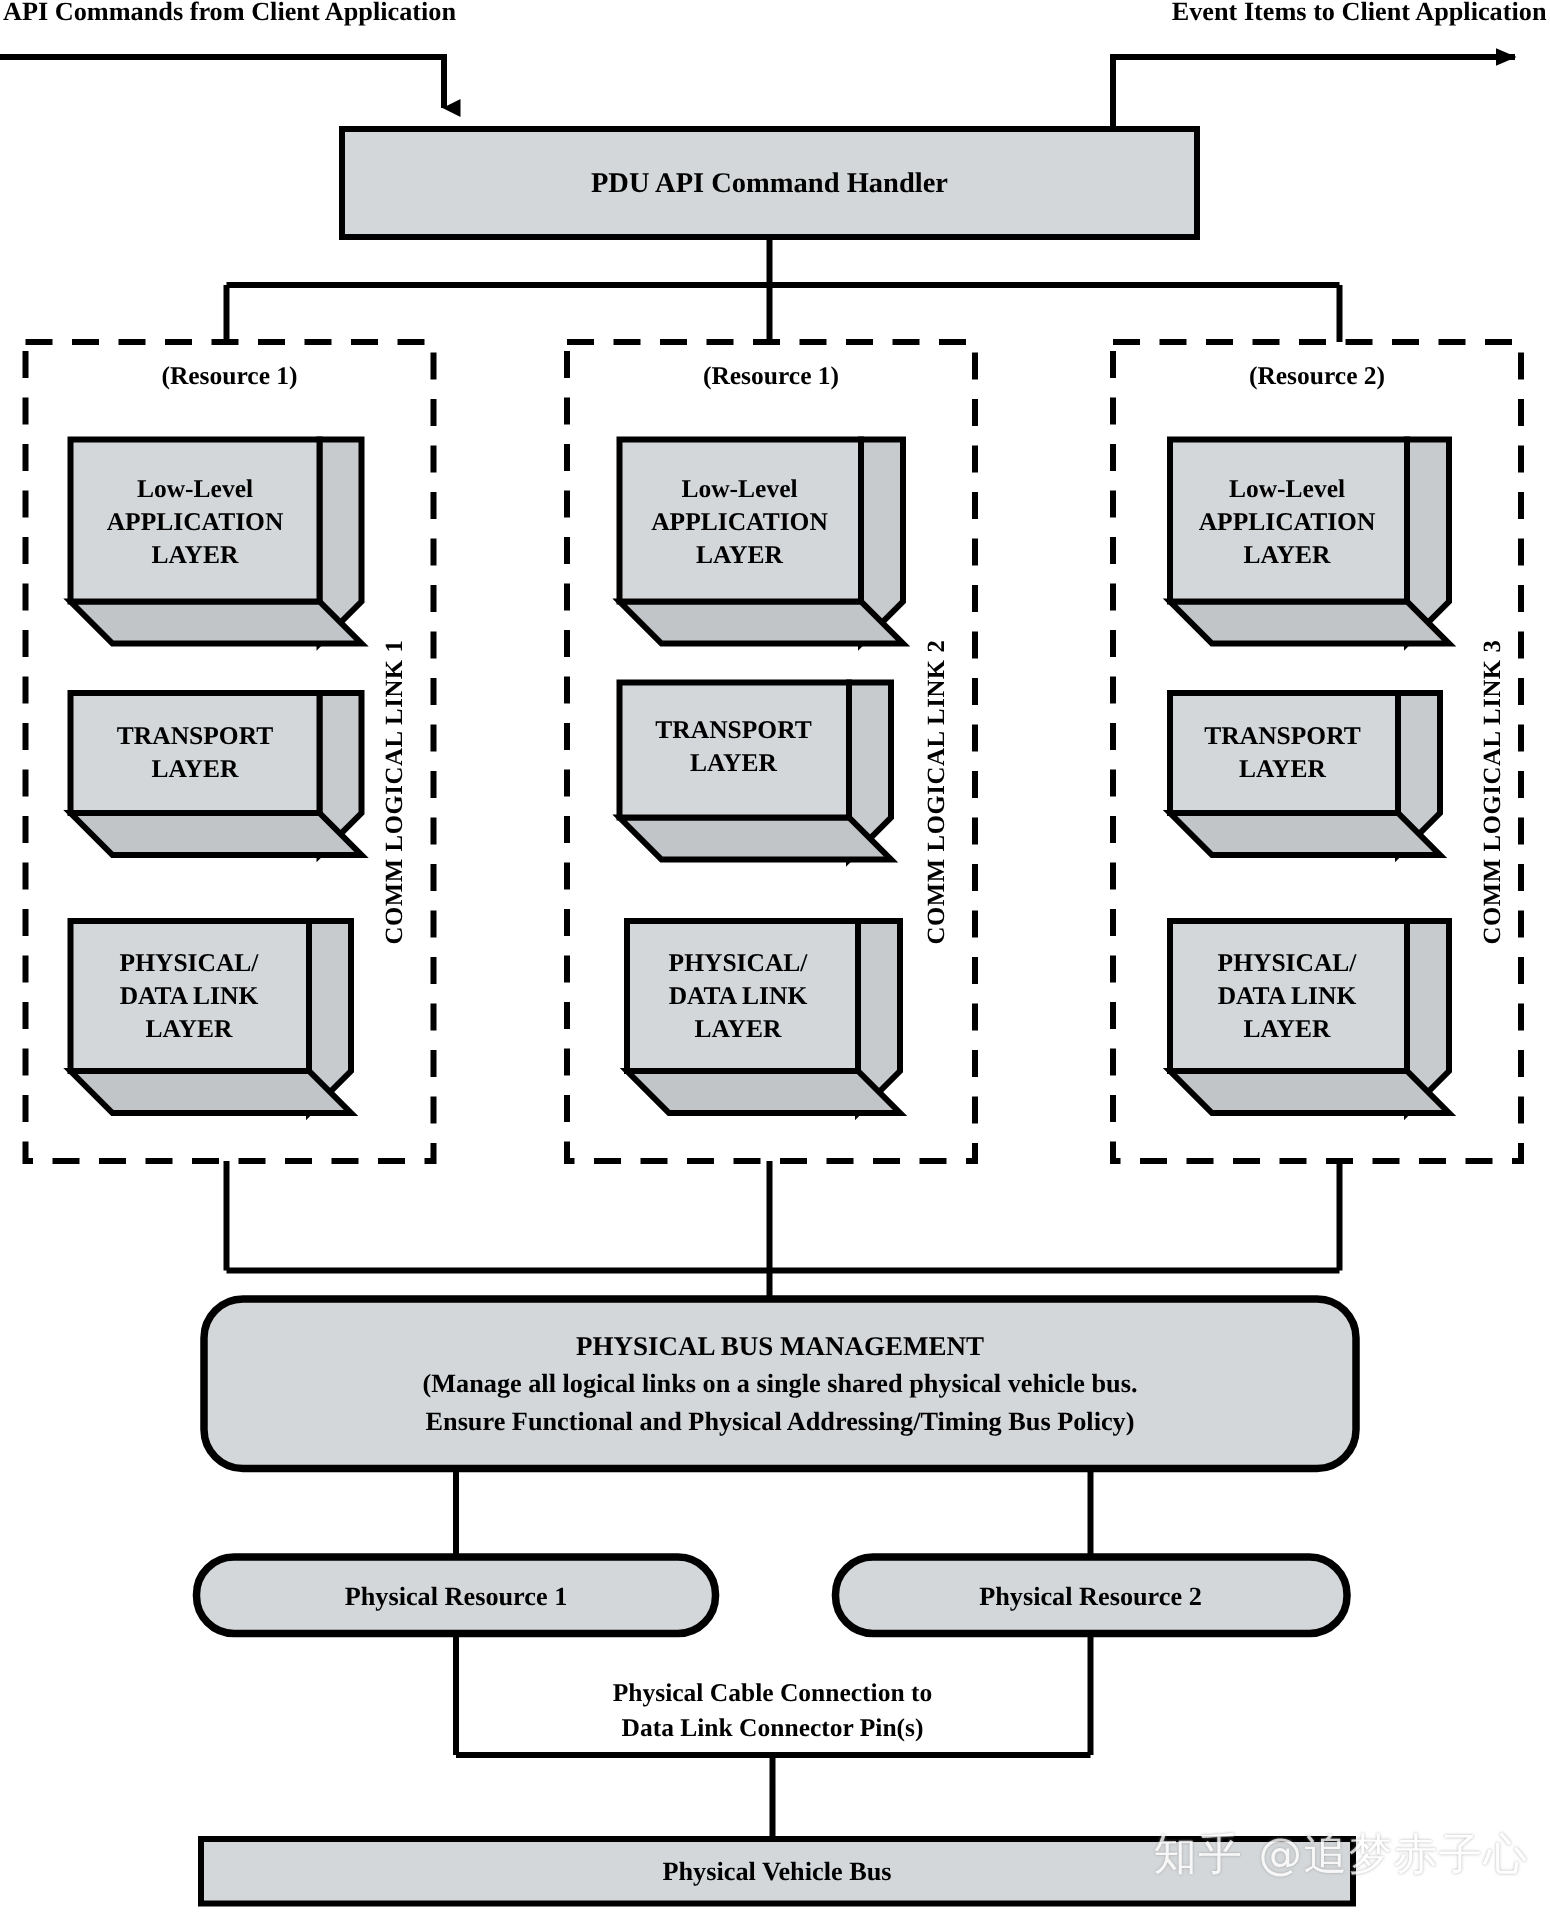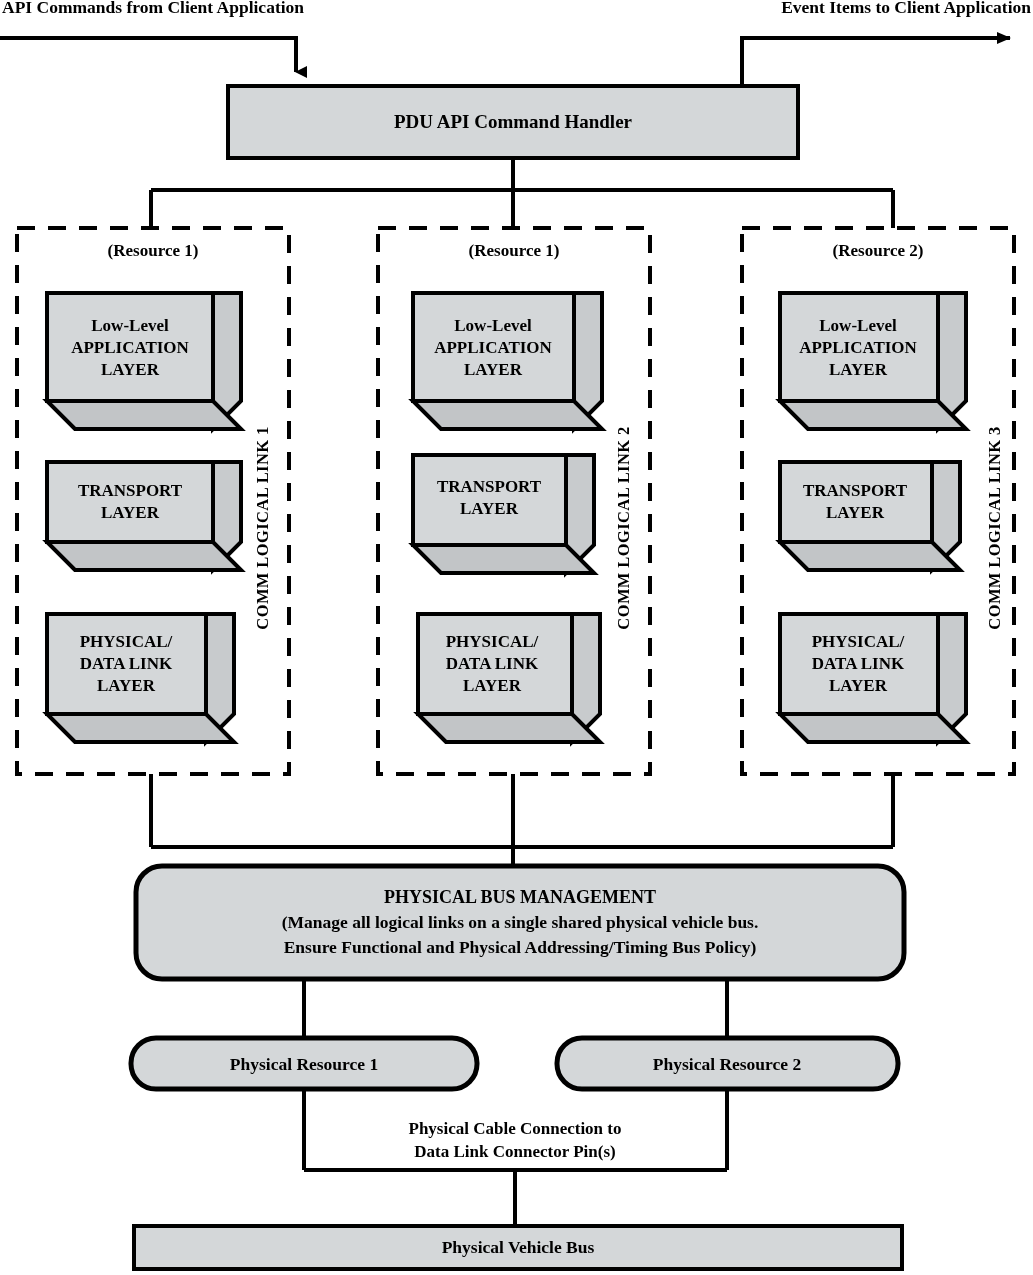--- a/index.html
+++ b/index.html
@@ -212,14 +212,15 @@
     <path class="flow-line" d="M515,1170 L515,1226"></path>
 
     <text class="t-cable" x="515" y="1134" text-anchor="middle">Physical Cable Connection to</text>
     <text class="t-cable" x="515" y="1157" text-anchor="middle">Data Link Connector Pin(s)</text>
 
     <rect class="box-fill" x="134" y="1226" width="768" height="43"></rect>
     <text class="t-bus" x="518" y="1253" text-anchor="middle">Physical Vehicle Bus</text>
 
   </svg>
 
+  <div class="watermark">知乎 @追梦赤子心</div>
 
 </div>
 
 </body></html>

